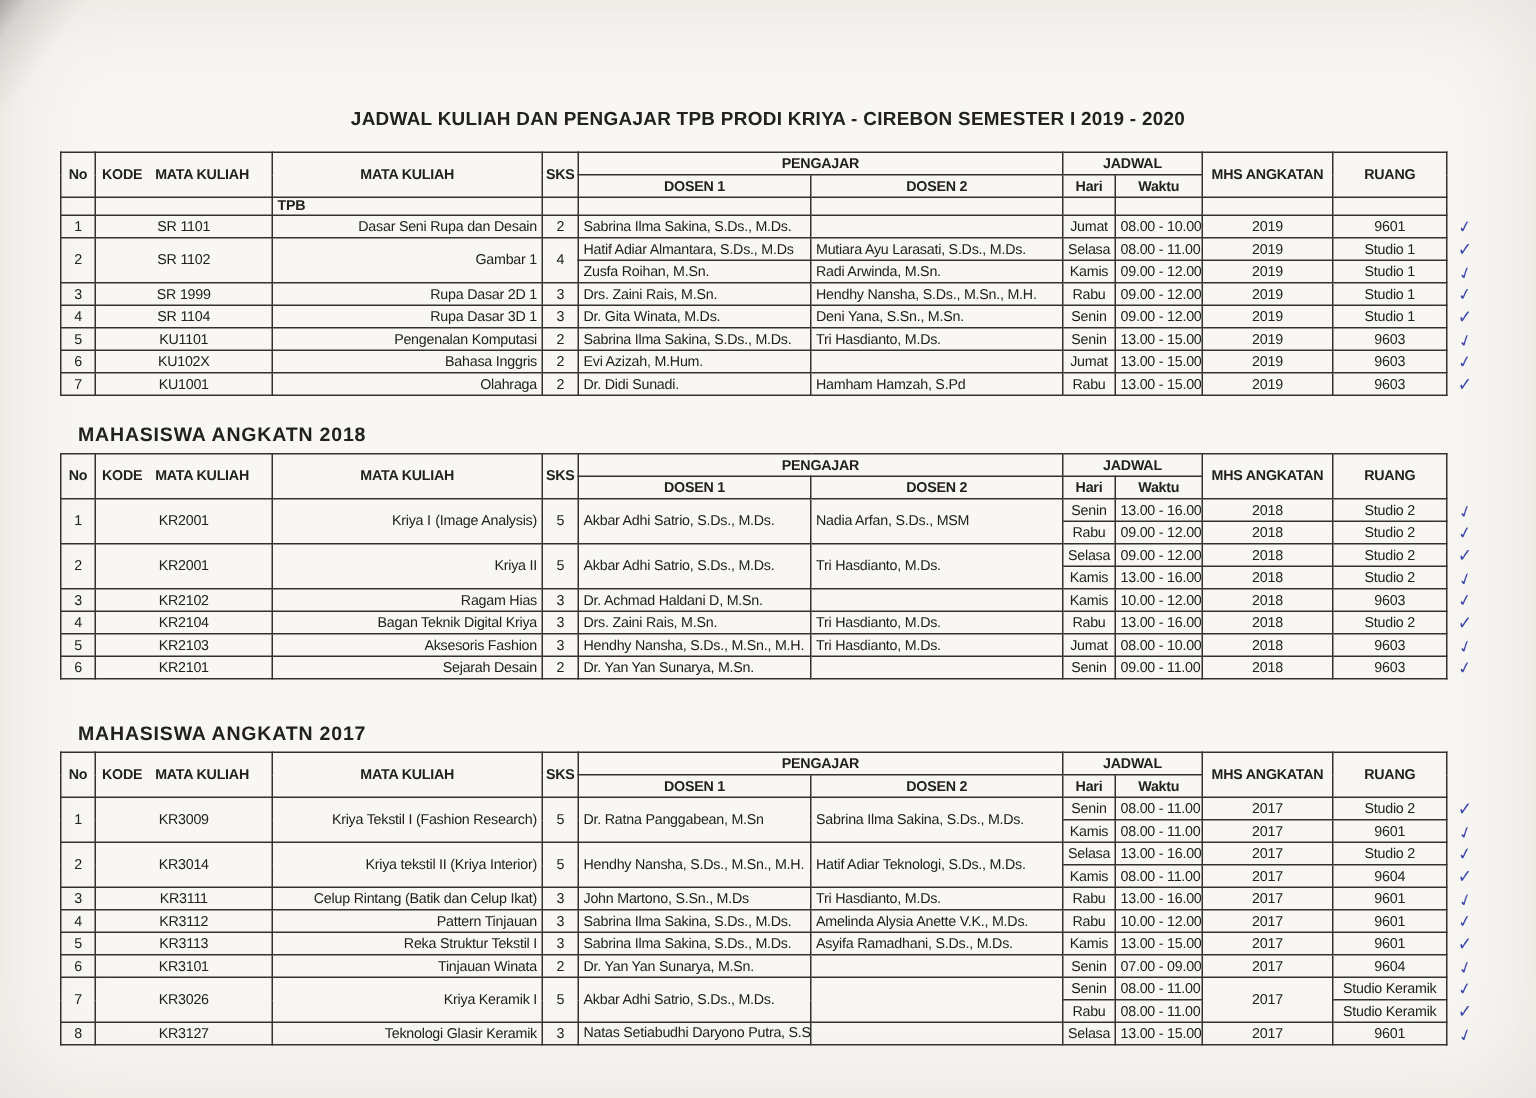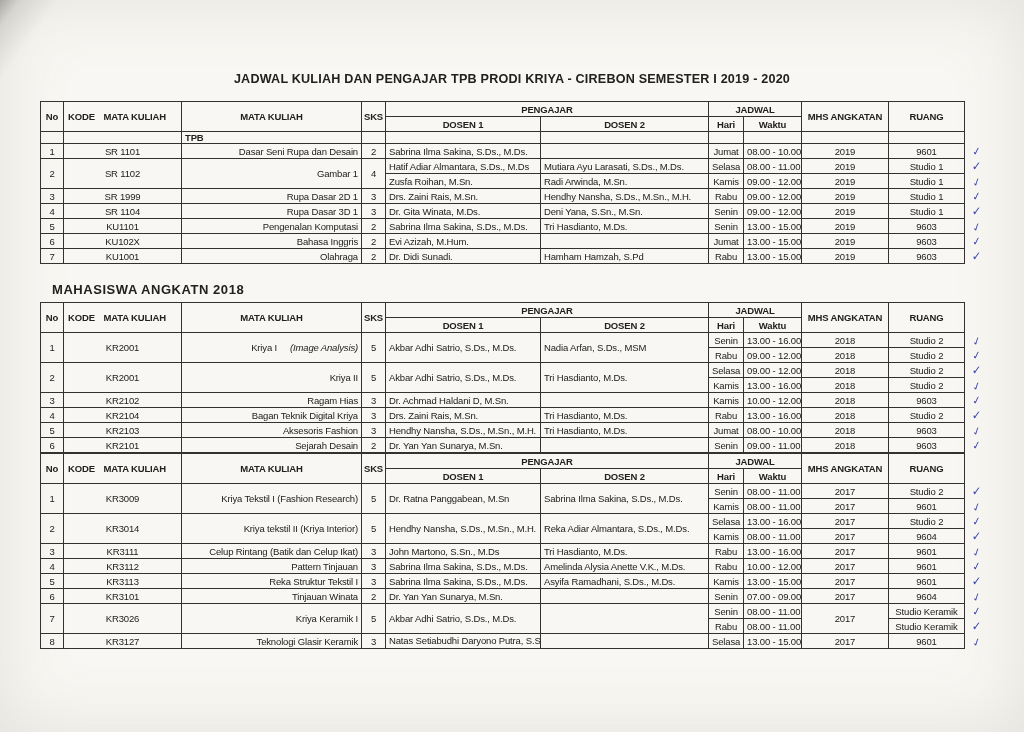--- a/index.html
+++ b/index.html
@@ -10,21 +10,21 @@
        background:linear-gradient(126deg,rgba(92,90,86,.45) 0px,rgba(150,147,142,.25) 16px,rgba(248,247,243,0) 48px)}
   .title{margin-top:72px;text-align:center;font-weight:bold;font-size:12.6px;letter-spacing:.2px}
   #tables{padding-left:40px;margin-top:15px}
   .doc-table{border-collapse:collapse;table-layout:fixed;width:952px;background:transparent}
   .doc-table th,.doc-table td{border:1px solid #34322e;font-size:9.5px;height:14px;padding:0 3px;
        letter-spacing:-.15px;overflow:hidden;white-space:nowrap;vertical-align:middle}
   .doc-table th{font-weight:bold;text-align:center;padding:0 1px}
   td.chk{border:none !important;padding:0 0 0 7px;background:transparent;overflow:visible}
   .kode-wrap{display:flex;justify-content:space-between;padding:0 14px 0 3px}
   .mk-cell{text-align:right;padding:0 4px}
-  .mk-italic{font-style:italic;margin-left:13px}
+  .mk-italic{margin-left:3px}
   .dosen{text-align:left;padding:0 4px}
   .t-center{text-align:center;padding:0 1px}
   .wrap{white-space:normal;line-height:1.18;padding:1px 4px}
   .group-label{font-weight:bold;text-align:left;padding:0 4px}
   tr.group-row td{height:11px}
   .section-label{font-weight:bold;font-size:13px;letter-spacing:.55px;margin:18px 0 5px 12px}
   .label-2{margin-top:28px}
   .check-mark{display:inline-block;color:#3d47ab;font-weight:bold;font-size:11px;
        font-family:"DejaVu Sans",sans-serif}
   .v0{transform:rotate(-10deg)}
@@ -319,20 +319,21 @@
             <td class="dosen">Dr. Yan Yan Sunarya, M.Sn.</td>
             <td class="dosen"></td>
             <td class="t-center">Senin</td>
             <td class="t-center">09.00 - 11.00</td>
             <td class="t-center">2018</td>
             <td class="t-center">9603</td>
             <td class="chk"><span class="check-mark v0">✓</span></td>
           </tr>
         </tbody>
       </table>
+      <div class="section-label label-2">MAHASISWA ANGKATN 2017</div>
       <table class="doc-table">
         <colgroup>
           <col style="width: 23px;">
           <col style="width: 118px;">
           <col style="width: 180px;">
           <col style="width: 24px;">
           <col style="width: 155px;">
           <col style="width: 168px;">
           <col style="width: 35px;">
           <col style="width: 58px;">
@@ -384,21 +385,21 @@
             <td class="t-center">2017</td>
             <td class="t-center">9601</td>
             <td class="chk"><span class="check-mark v2">✓</span></td>
           </tr>
           <tr>
             <td class="t-center" rowspan="2">2</td>
             <td class="t-center" rowspan="2">KR3014</td>
             <td class="mk-cell" rowspan="2"><span>Kriya tekstil II (Kriya Interior)</span></td>
             <td class="t-center" rowspan="2">5</td>
             <td class="dosen" rowspan="2">Hendhy Nansha, S.Ds., M.Sn., M.H.</td>
-            <td class="dosen" rowspan="2">Reka Adiar Almantara, S.Ds., M.Ds.</td>
+            <td class="dosen" rowspan="2">Hatif Adiar Teknologi, S.Ds., M.Ds.</td>
             <td class="t-center">Selasa</td>
             <td class="t-center">13.00 - 16.00</td>
             <td class="t-center">2017</td>
             <td class="t-center">Studio 2</td>
             <td class="chk"><span class="check-mark v0">✓</span></td>
           </tr>
           <tr>
             <td class="t-center">Kamis</td>
             <td class="t-center">08.00 - 11.00</td>
             <td class="t-center">2017</td>

